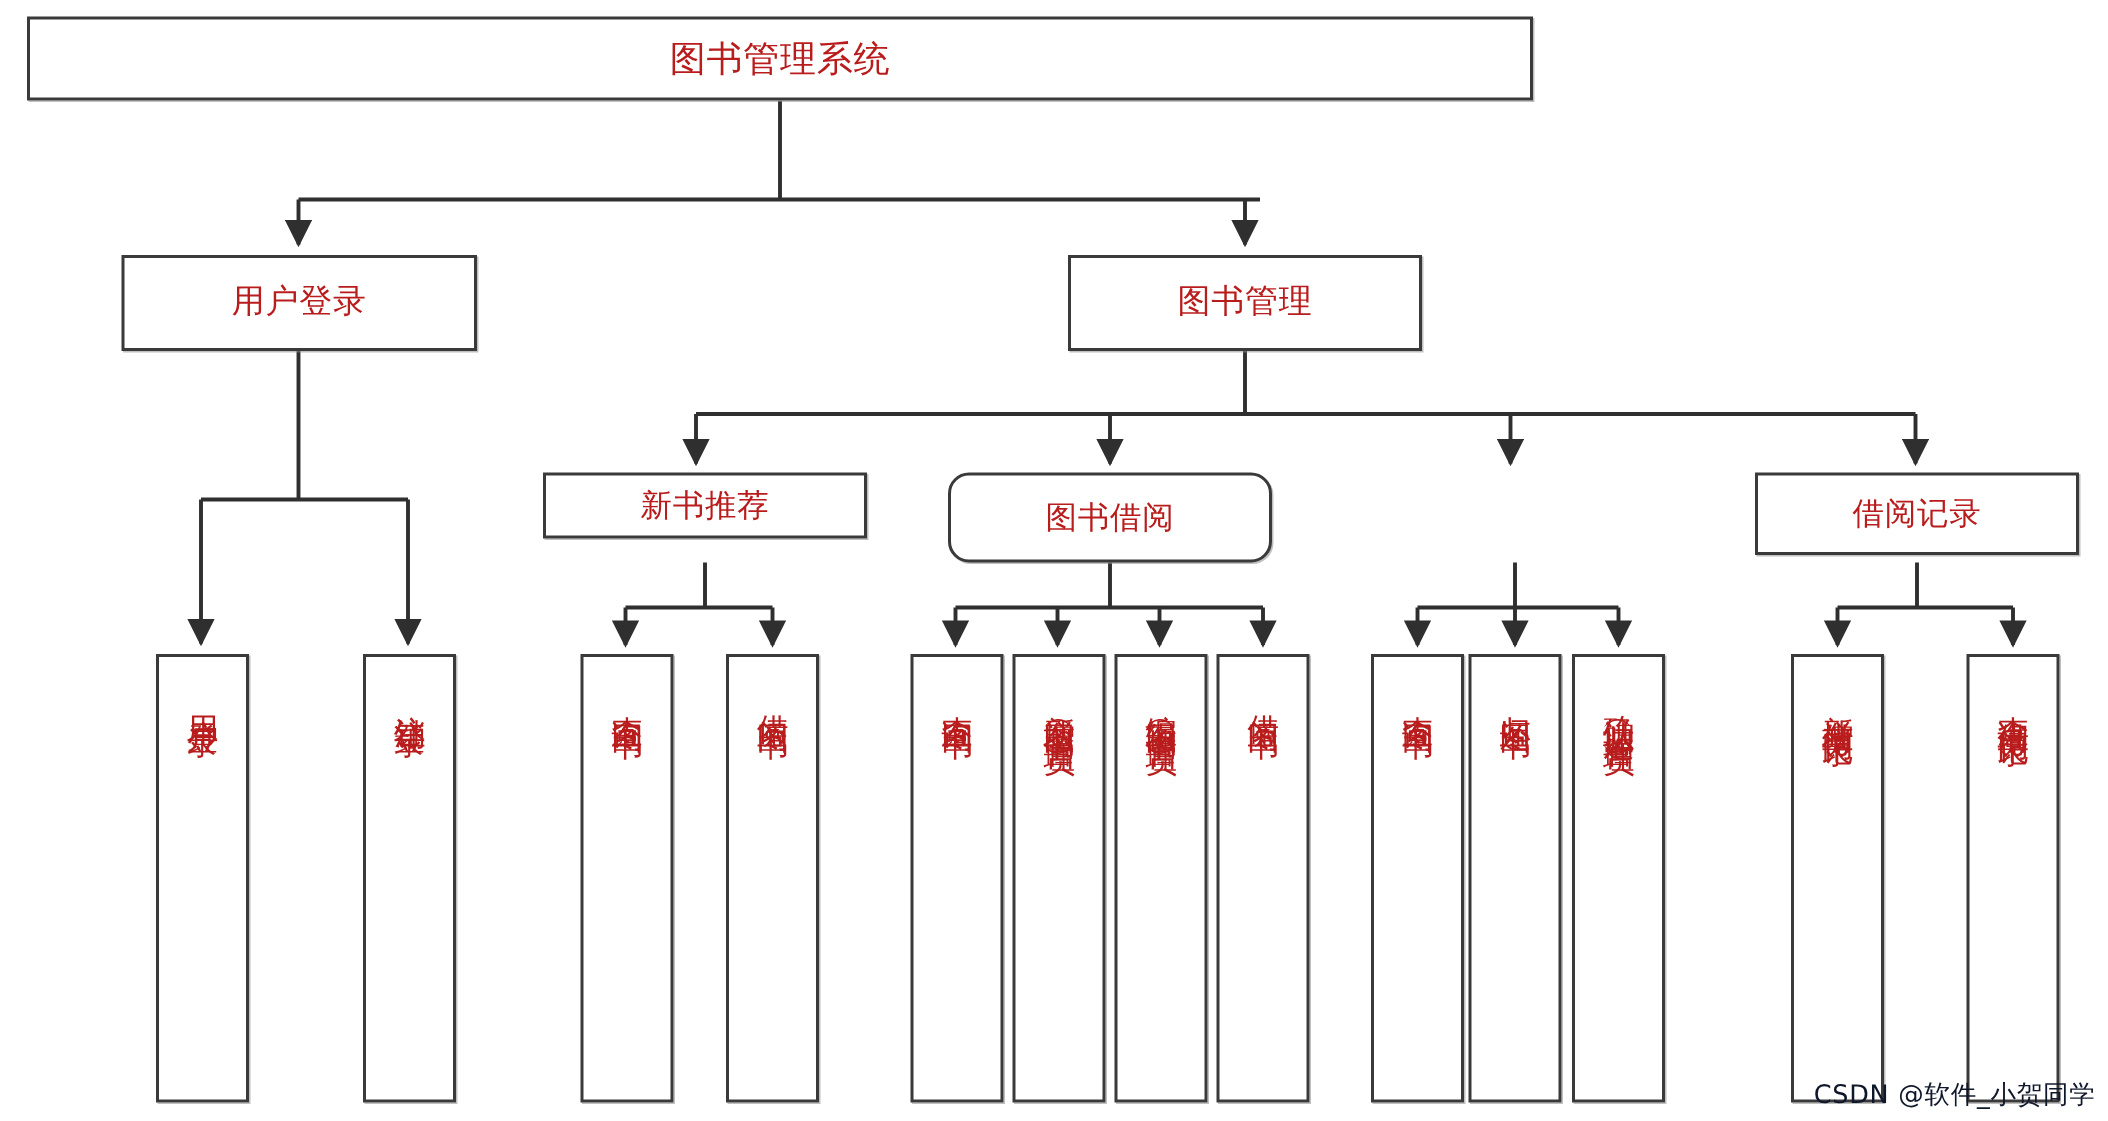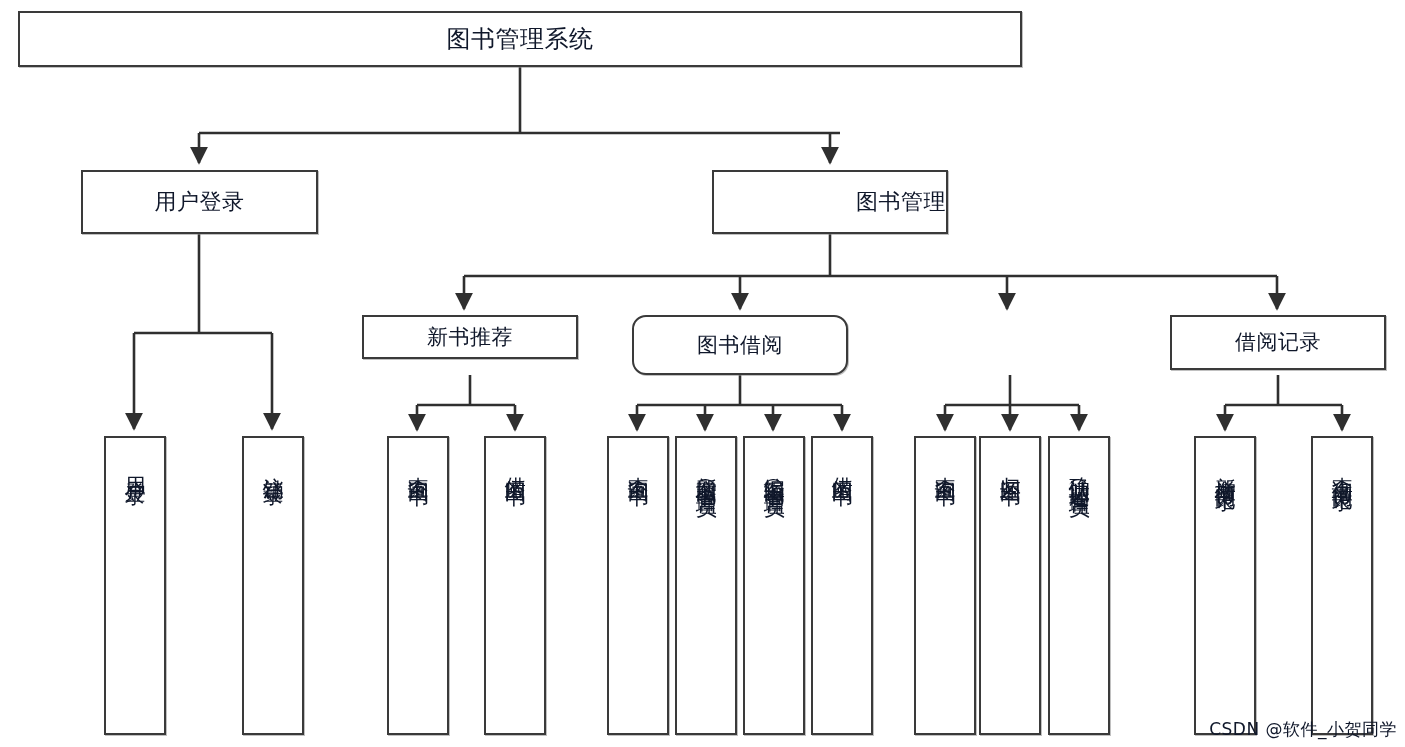--- a/index.html
+++ b/index.html
@@ -29,21 +29,21 @@
     pointer-events: none;
   }
   .node {
     position: absolute;
     box-sizing: border-box;
     border: 2px solid #3a3a3a;
     background: #ffffff;
     display: flex;
     align-items: center;
     justify-content: center;
-    color: #0f172a;
+    color: #b91c1c;
     box-shadow: 1px 1px 0 rgba(140,140,140,0.55);
   }
   .node .label {
     display: block;
     text-align: center;
     line-height: 1.18;
     letter-spacing: 0.5px;
   }
   
   .node.h .label {
@@ -132,21 +132,21 @@
     </g>
   </svg>
 
   <div class="node h root" style="left:18px; top:11px; width:1004px; height:56px;">
     <span class="label">图书管理系统</span>
   </div>
 
   <div class="node h lvl1" style="left:81px; top:170px; width:237px; height:64px;">
     <span class="label">用户登录</span>
   </div>
-  <div class="node h lvl1" style="left:712px; top:170px; width:236px; height:64px;justify-content:flex-end;">
+  <div class="node h lvl1" style="left:712px; top:170px; width:236px; height:64px;">
     <span class="label">图书管理</span>
   </div>
 
   <div class="node h lvl2" style="left:362px; top:315px; width:216px; height:44px;">
     <span class="label">新书推荐</span>
   </div>
   <div class="node h lvl2" style="left:632px; top:315px; width:216px; height:60px;border-radius:14px;">
     <span class="label">图书借阅</span>
   </div>
   <div class="node h lvl2" style="left:1170px; top:315px; width:216px; height:55px;">

